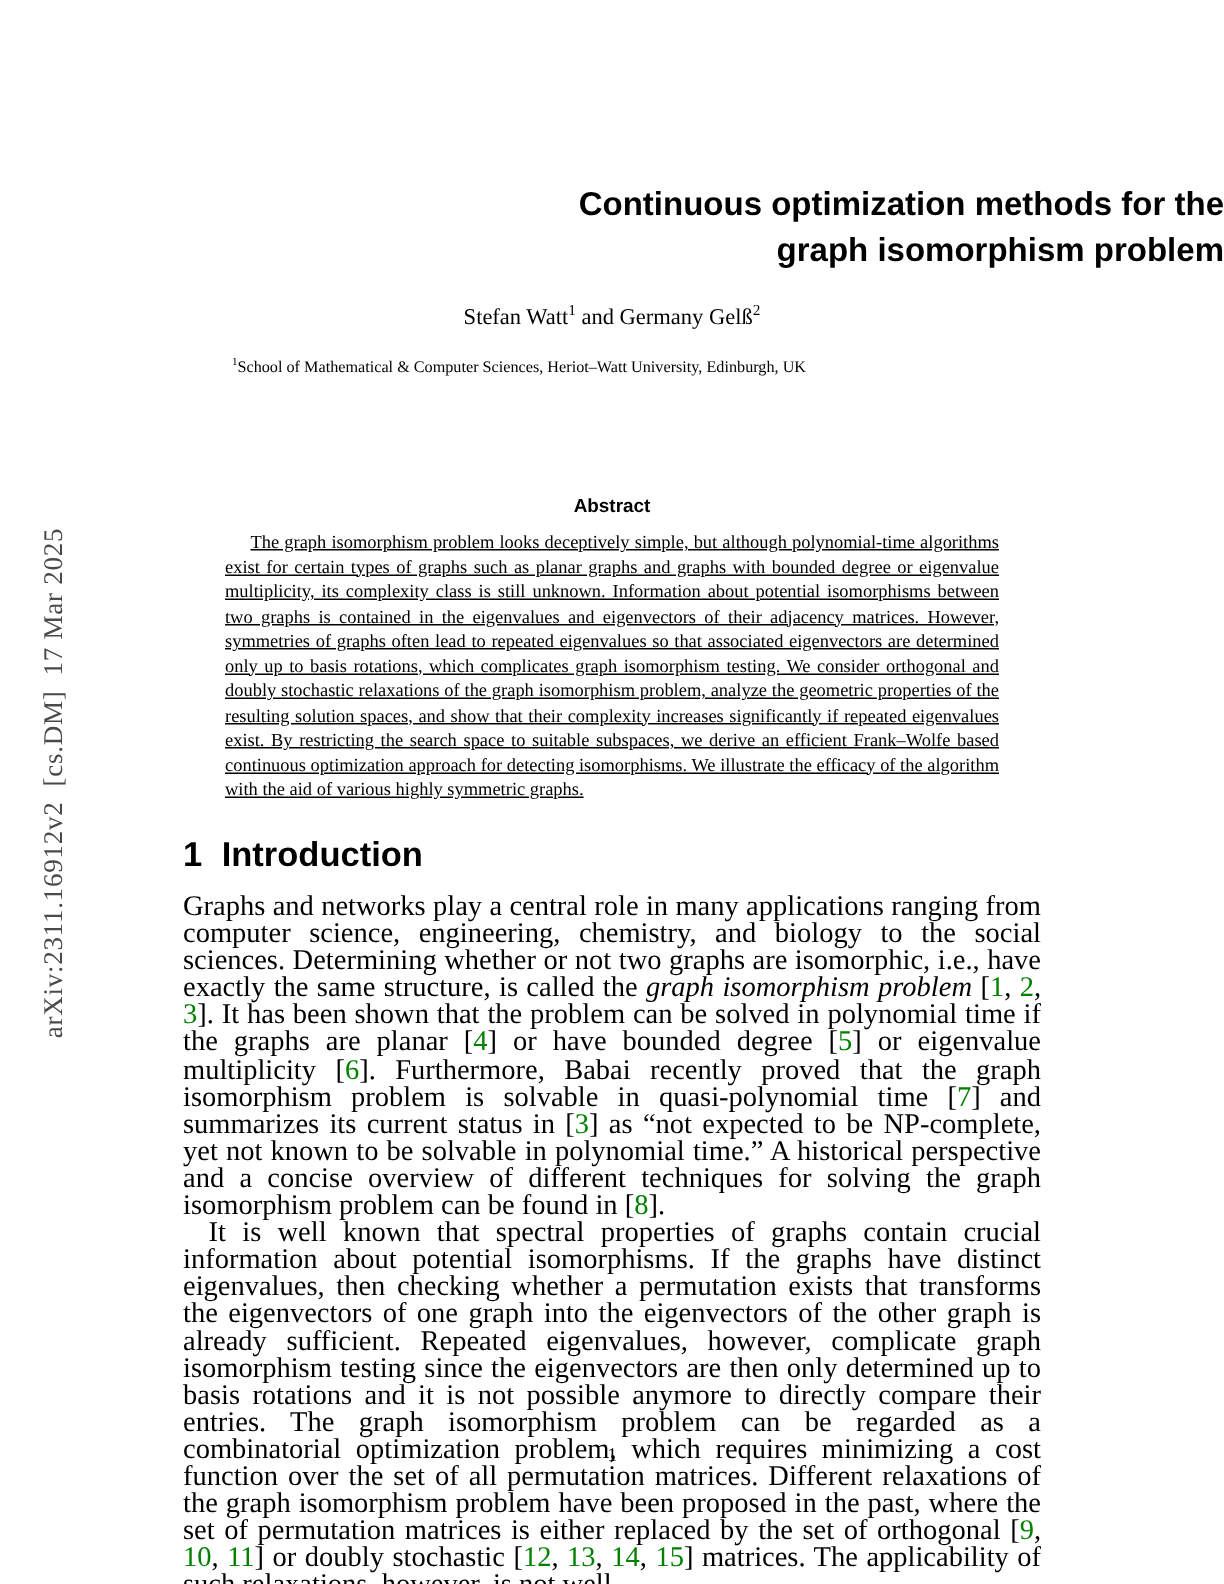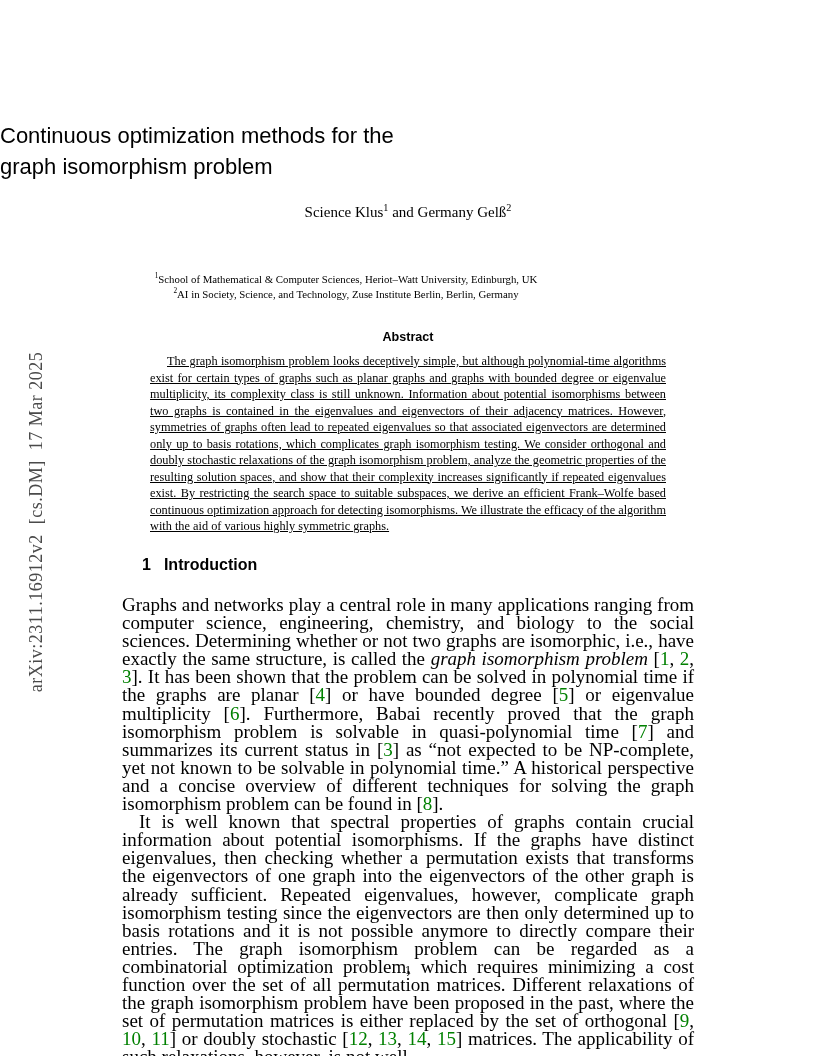--- a/index.html
+++ b/index.html
@@ -21,41 +21,40 @@
     white-space: pre;
     font-family: "Liberation Serif", serif;
     font-size: 18px;
     color: #4a4a4a;
     letter-spacing: 0.5px;
   }
 
   .title {
     position: absolute;
     top: 120px; left: 0; width: 816px;
-    text-align: left;
+    text-align: right;
     font-family: "Liberation Sans", sans-serif;
-    font-weight: normal;
+    font-weight: bold;
     font-size: 22px;
     line-height: 31px;
   }
 
   .authors {
     position: absolute;
     top: 204px; left: 0; width: 816px;
     text-align: center;
     font-size: 15px;
   }
 
   .affiliations {
     position: absolute;
     top: 238px; left: 0; width: 692px;
     text-align: center;
     font-size: 10.8px;
     line-height: 15px;
-    margin-top: 34px;
   }
 
   .sup { font-size: 0.68em; vertical-align: super; line-height: 0; }
 
   .abstract-heading {
     position: absolute;
     top: 330px; left: 0; width: 816px;
     text-align: center;
     font-family: "Liberation Sans", sans-serif;
     font-weight: bold;
@@ -70,22 +69,21 @@
     line-height: 16.5px;
     text-decoration: underline;
   }
   .abstract-body p { text-indent: 17px; }
 
   .section-heading {
     position: absolute;
     top: 556px; left: 122px; width: 572px;
     font-family: "Liberation Sans", sans-serif;
     font-weight: bold;
-    font-size: 16px;
-    margin-left: 20px;
+    font-size: 23px;
   }
   .section-heading .sec-num { margin-right: 13px; }
 
   .body-text {
     position: absolute;
     top: 596px; left: 122px; width: 572px;
     text-align: justify;
     font-size: 19px;
     line-height: 18.1px;
   }
@@ -108,25 +106,24 @@
 
   <div class="watermark">
     <span>arXiv:2311.16912v2  [cs.DM]  17 Mar 2025</span>
   </div>
 
   <div class="title">
     <span>Continuous optimization methods for the</span><br>
     <span>graph isomorphism problem</span>
   </div>
 
-  <div class="authors"><span>Science Klus</span><span class="sup">1</span><span> and Germany Gelß</span><span class="sup">2</span></div>
+  <div class="authors"><span>Stefan Watt</span><span class="sup">1</span><span> and Germany Gelß</span><span class="sup">2</span></div>
 
   <div class="affiliations">
     <div><span class="sup">1</span><span>School of Mathematical &amp; Computer Sciences, Heriot–Watt University, Edinburgh, UK</span></div>
-    <div><span class="sup">2</span><span>AI in Society, Science, and Technology, Zuse Institute Berlin, Berlin, Germany</span></div>
   </div>
 
   <div class="abstract-heading">Abstract</div>
 
   <div class="abstract-body">
     <p>The graph isomorphism problem looks deceptively simple, but although polynomial-time algorithms exist for certain types of graphs such as planar graphs and graphs with bounded degree or eigenvalue multiplicity, its complexity class is still unknown. Information about potential isomorphisms between two graphs is contained in the eigenvalues and eigenvectors of their adjacency matrices. However, symmetries of graphs often lead to repeated eigenvalues so that associated eigenvectors are determined only up to basis rotations, which complicates graph isomorphism testing. We consider orthogonal and doubly stochastic relaxations of the graph isomorphism problem, analyze the geometric properties of the resulting solution spaces, and show that their complexity increases significantly if repeated eigenvalues exist. By restricting the search space to suitable subspaces, we derive an efficient Frank–Wolfe based continuous optimization approach for detecting isomorphisms. We illustrate the efficacy of the algorithm with the aid of various highly symmetric graphs.</p>
   </div>
 
   <div class="section-heading">
     <span class="sec-num">1</span><span>Introduction</span>

